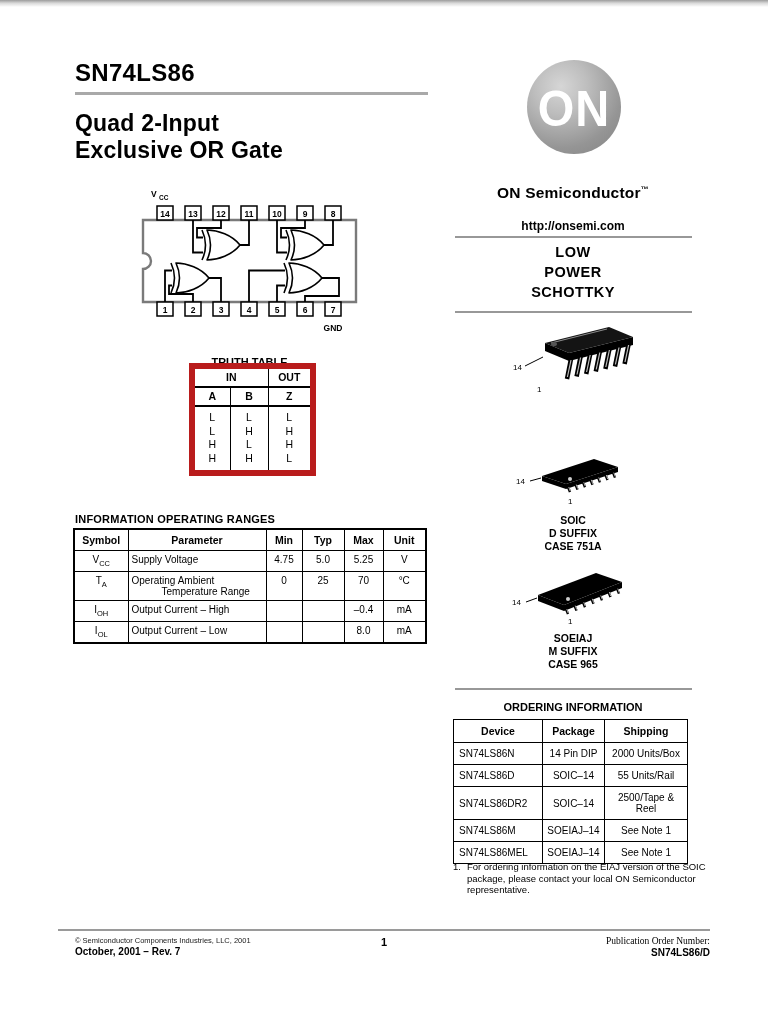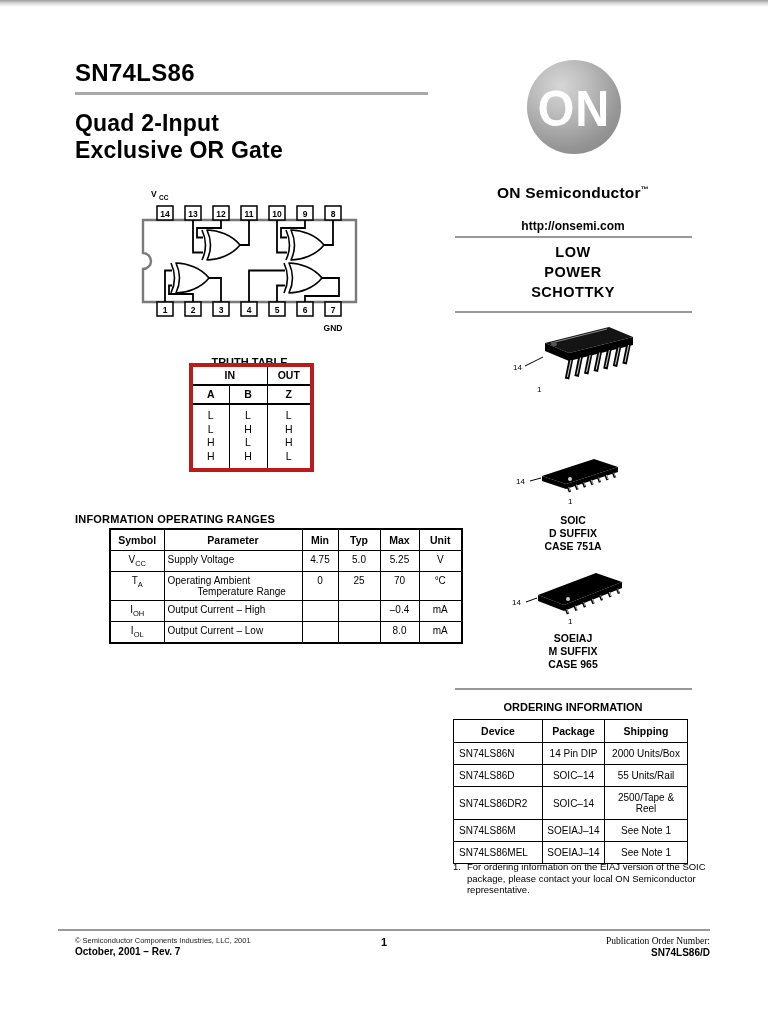--- a/index.html
+++ b/index.html
@@ -10,29 +10,29 @@
              background:linear-gradient(180deg,#9c9c9c 0%,#d9d9d9 45%,#ffffff 100%);}
   
   .part-title{left:75px;top:59px;font-size:24px;font-weight:bold;letter-spacing:.3px;}
   .title-rule{left:75px;top:92px;width:353px;height:3px;background:#a9a9a9;}
   .subtitle{left:75px;top:110px;font-size:23px;font-weight:bold;line-height:27px;letter-spacing:.2px;}
   .pin-diagram{left:123px;top:180px;}
   .pd-num{font-size:8.5px;font-weight:bold;}
   .tt-title{left:189px;top:356px;width:121px;text-align:center;font-size:11px;font-weight:bold;}
   table{border-collapse:collapse;}
   .tt{position:absolute;left:189px;top:363px;font-size:10.5px;text-align:center;
-      border:4px solid #b91c1c;}
+      border:6px solid #b91c1c;}
   .tt td{border-right:1.5px solid #000;}
   .tt td:last-child{border-right:none;}
   .tt tr.h td{border-bottom:2px solid #000;font-weight:bold;padding:2px 0 3px;}
   .tt tr.d td{line-height:13.5px;padding:0;}
   .tt tr.d-first td{padding-top:4px;}
   .tt tr.d-last td{padding-bottom:5px;}
   .gor-title{left:75px;top:513px;font-size:11px;font-weight:bold;letter-spacing:.2px;}
-  .gor{position:absolute;left:73px;top:528px;font-size:10px;border:2px solid #000;margin-left:36px;}
+  .gor{position:absolute;left:73px;top:528px;font-size:10px;border:2px solid #000;}
   .gor th,.gor td{border:1px solid #000;text-align:center;vertical-align:top;padding:3px 2px;}
   .gor th{font-size:10.5px;padding:4px 2px;}
   .gor td.param{text-align:left;padding-left:3px;}
   .gor .p2{padding-left:30px;}
   sub{font-size:7.5px;}
   
   .logo{left:527px;top:60px;width:94px;height:94px;border-radius:50%;
         background:radial-gradient(circle at 36% 28%,#d6d6d6 0%,#bdbdbd 30%,#959595 68%,#828282 100%);
         text-align:center;}
   .logo span{display:inline-block;margin-top:21px;font-size:47px;font-weight:bold;color:#fff;

